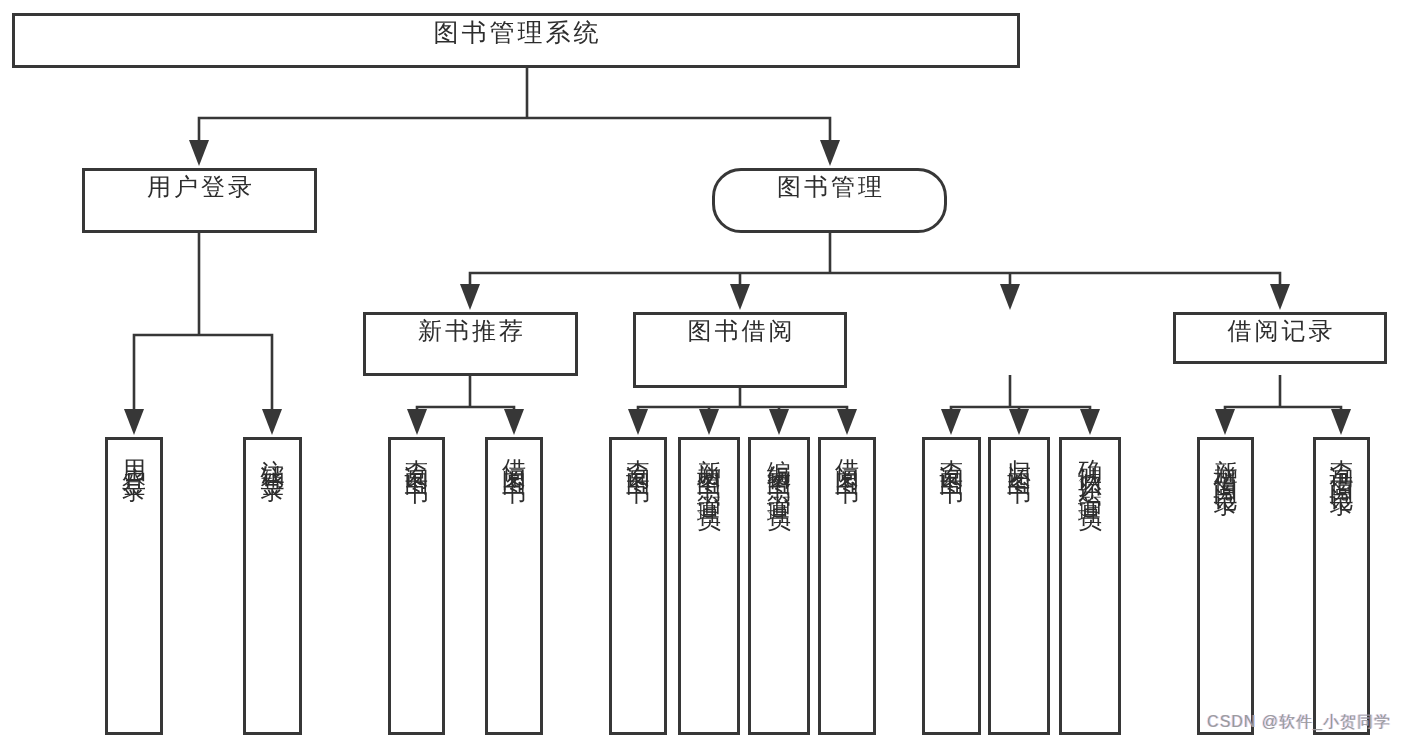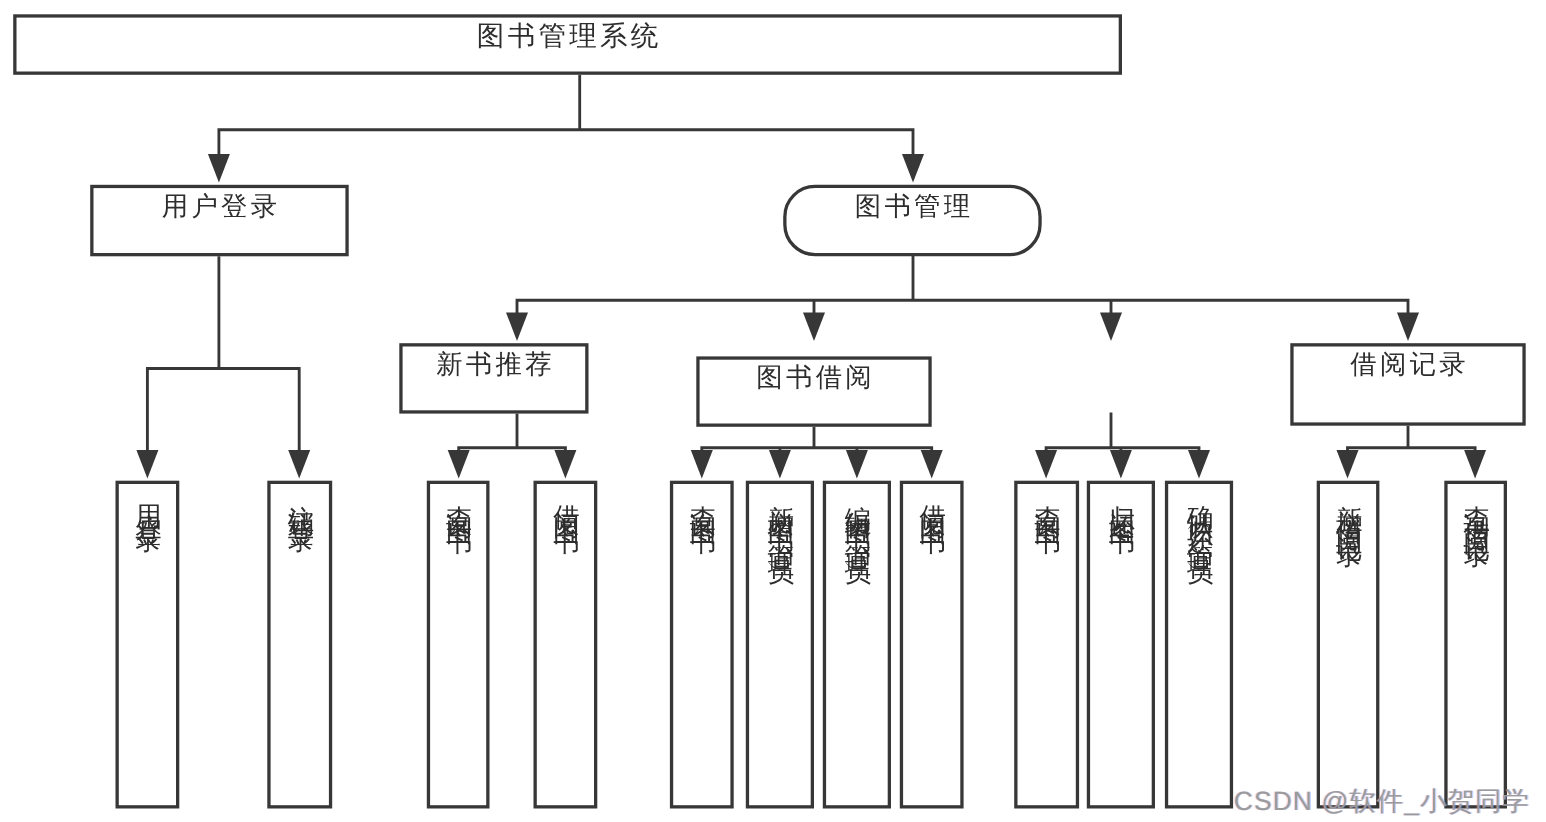--- a/index.html
+++ b/index.html
@@ -35,21 +35,21 @@
     font-size:24px;
     letter-spacing:7px;
     line-height:1;
     white-space:nowrap;
   }
   #watermark{
     position:absolute;
     right:14px;
     top:712px;
     z-index:3;
-    font-size:24px;
+    font-size:16px;
     color:#9b9b9b;
     letter-spacing:1px;
     text-shadow:1px 0 0 rgba(120,160,255,0.45),-1px 0 0 rgba(255,140,140,0.35);
     white-space:nowrap;
     text-align:center;
   }
 </style>
 </head>
 <body>
 
@@ -114,27 +114,27 @@
     <span>图书管理系统</span>
   </div>
 
   <div class="box h" style="left:82px;top:168px;width:235px;height:65px;">
     <span>用户登录</span>
   </div>
   <div class="box h" style="left:712px;top:168px;width:235px;height:65px;border-radius:29px;">
     <span>图书管理</span>
   </div>
 
-  <div class="box h" style="left:363px;top:312px;width:172px;height:64px;">
+  <div class="box h" style="left:363px;top:312px;width:215px;height:64px;">
     <span>新书推荐</span>
   </div>
-  <div class="box h" style="left:633px;top:324px;width:214px;height:64px;">
+  <div class="box h" style="left:633px;top:312px;width:214px;height:76px;">
     <span>图书借阅</span>
   </div>
-  <div class="box h" style="left:1173px;top:312px;width:214px;height:75px;">
+  <div class="box h" style="left:1173px;top:312px;width:214px;height:52px;">
     <span>借阅记录</span>
   </div>
 
   <div class="box v" style="left:105px;top:437px;width:58px;height:298px;">
     <span>用户登录</span>
   </div>
   <div class="box v" style="left:243px;top:437px;width:59px;height:298px;">
     <span>注销登录</span>
   </div>
 

